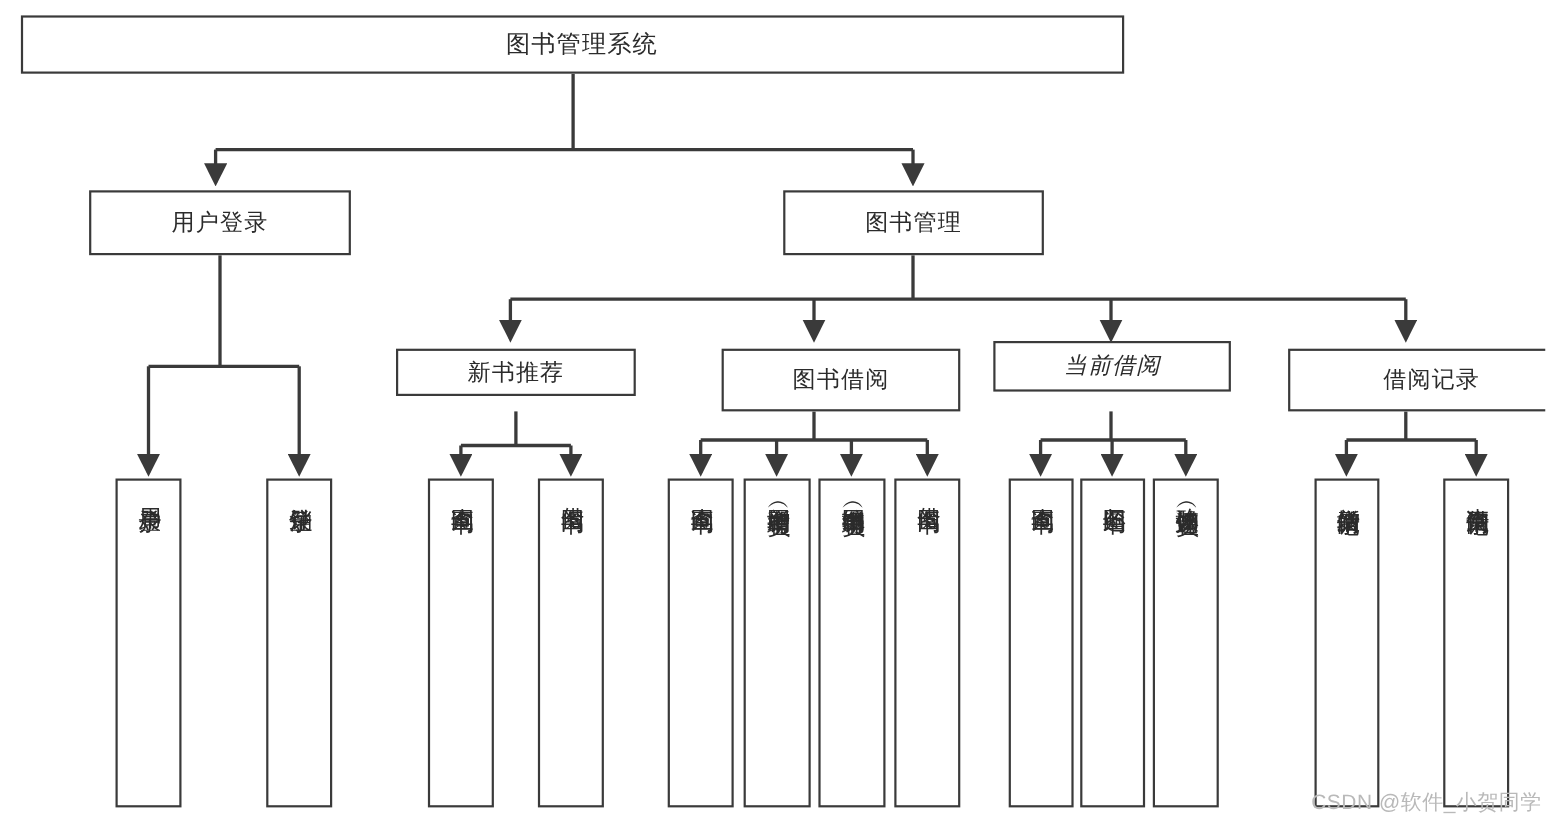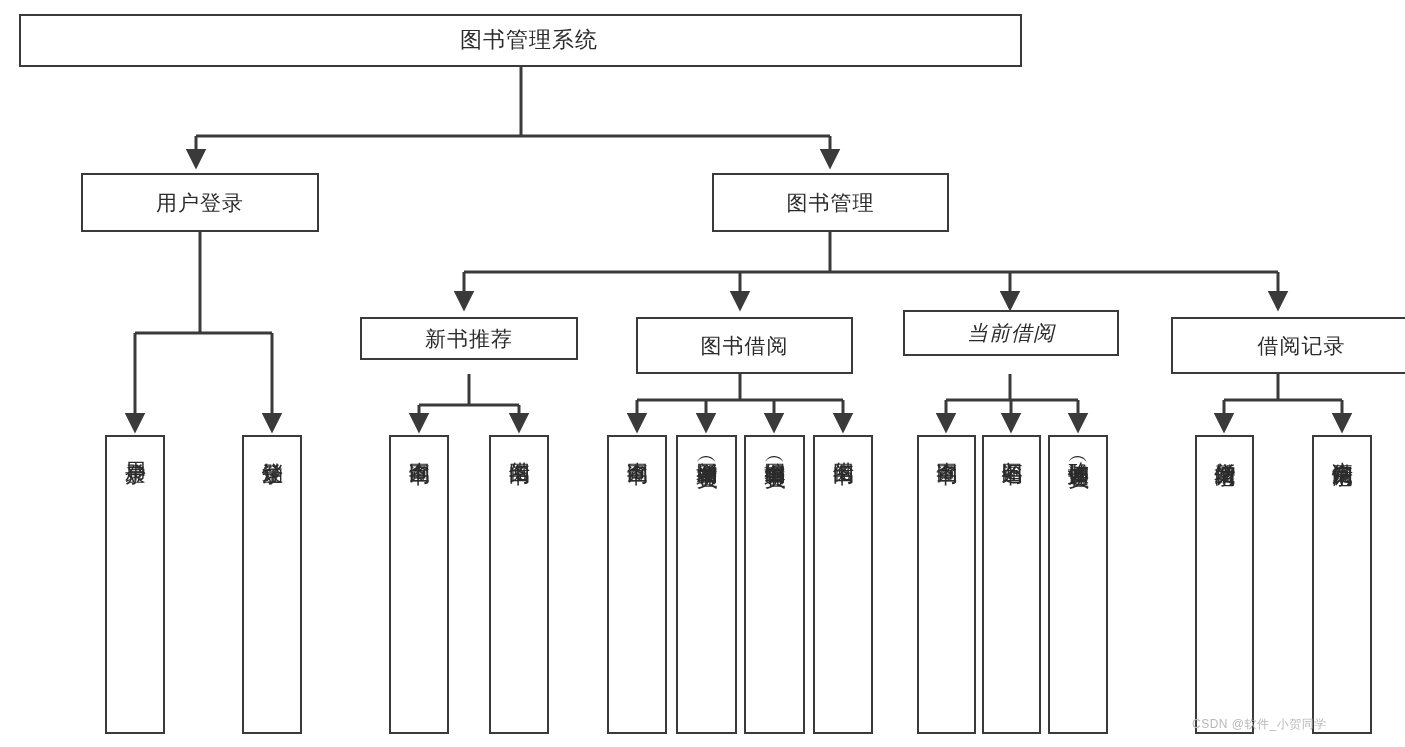--- a/index.html
+++ b/index.html
@@ -54,21 +54,21 @@
     white-space: nowrap;
     display: block;
   }
   .node.root {
     font-size: 22px;
     padding-left: 17px;
   }
   .watermark {
     position: absolute;
     color: #b9b9b9;
-    font-size: 12px;
+    font-size: 19px;
     letter-spacing: 0.5px;
     white-space: nowrap;
     user-select: none;
   }
 </style>
 </head>
 <body>
 
 <div id="canvas">
 
@@ -129,21 +129,21 @@
   <div class="node horiz" style="left:81px; top:173px; width:238px; height:59px;">
     <span>用户登录</span>
   </div>
   <div class="node horiz" style="left:712px; top:173px; width:237px; height:59px;justify-content:center;">
     <span>图书管理</span>
   </div>
 
   <div class="node horiz" style="left:360px; top:317px; width:218px; height:43px;">
     <span>新书推荐</span>
   </div>
-  <div class="node horiz" style="left:636px; top:317px; width:217px; height:57px;justify-content:center;">
+  <div class="node horiz" style="left:656px; top:317px; width:217px; height:57px;justify-content:center;">
     <span>图书借阅</span>
   </div>
   <div class="node horiz" style="left:903px; top:310px; width:216px; height:46px;font-style:italic;">
     <span>当前借阅</span>
   </div>
   <div class="node horiz" style="left:1171px; top:317px; width:261px; height:57px;">
     <span>借阅记录</span>
   </div>
 
   <div class="node vert" style="left:105px; top:435px; width:60px; height:299px; justify-content:center;">

